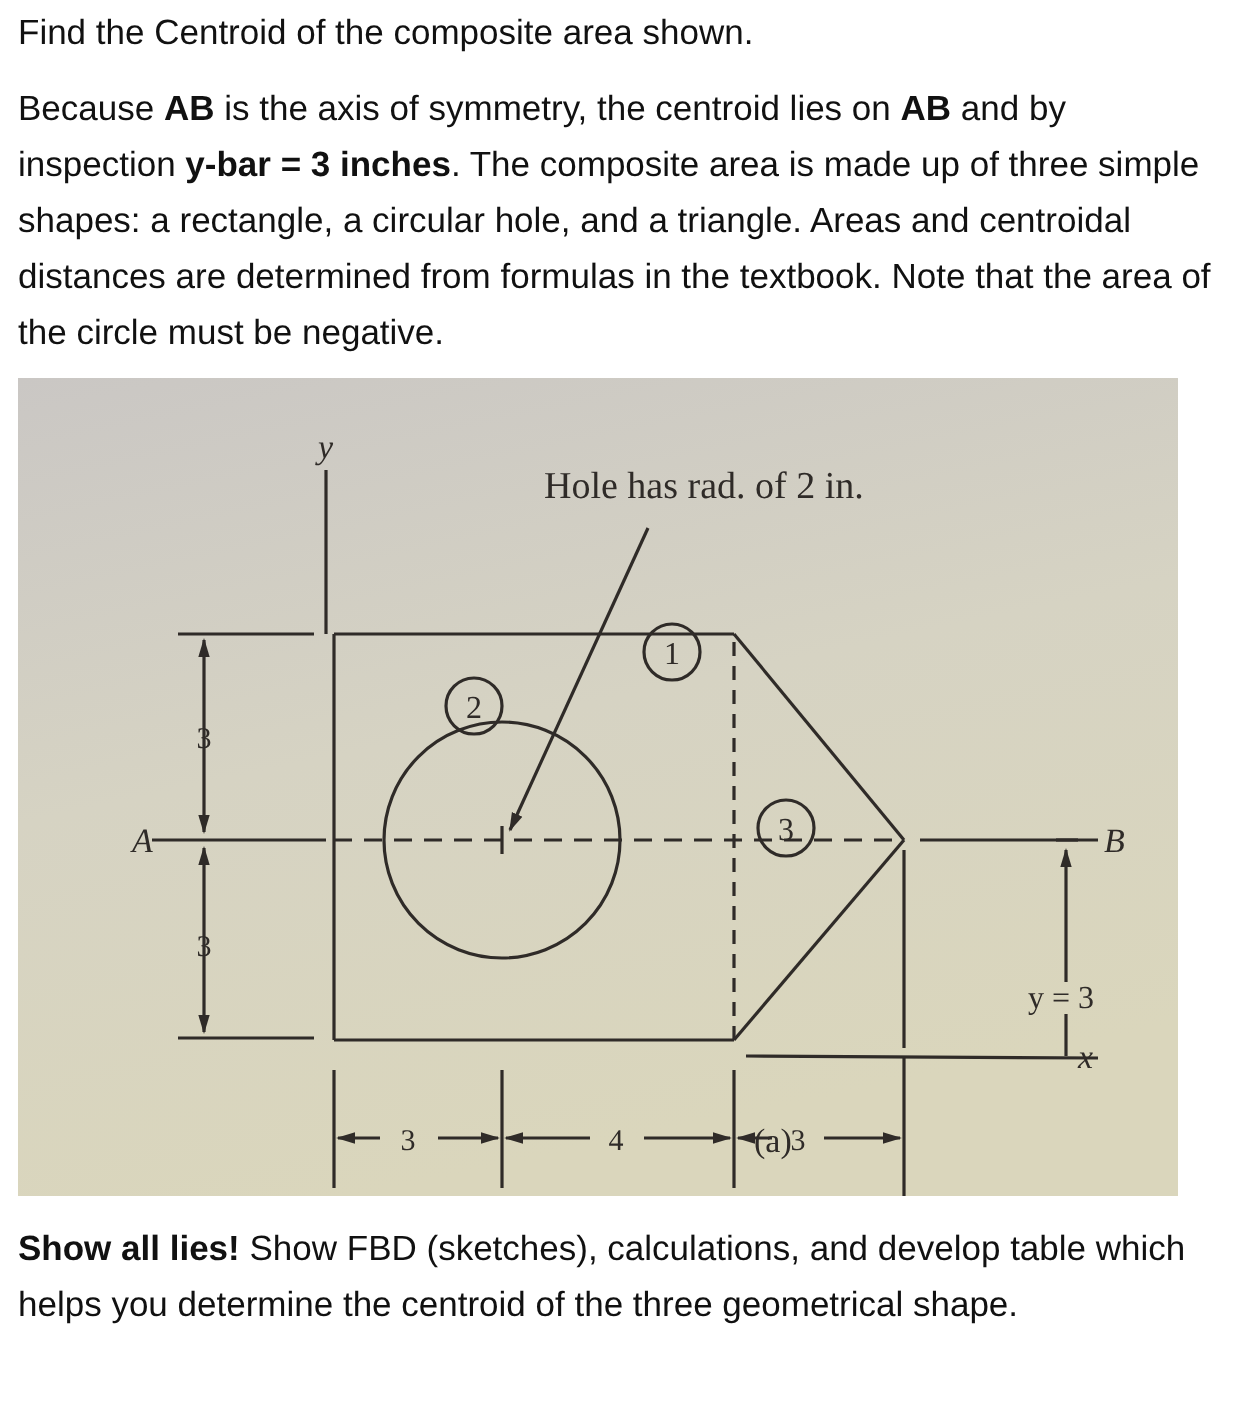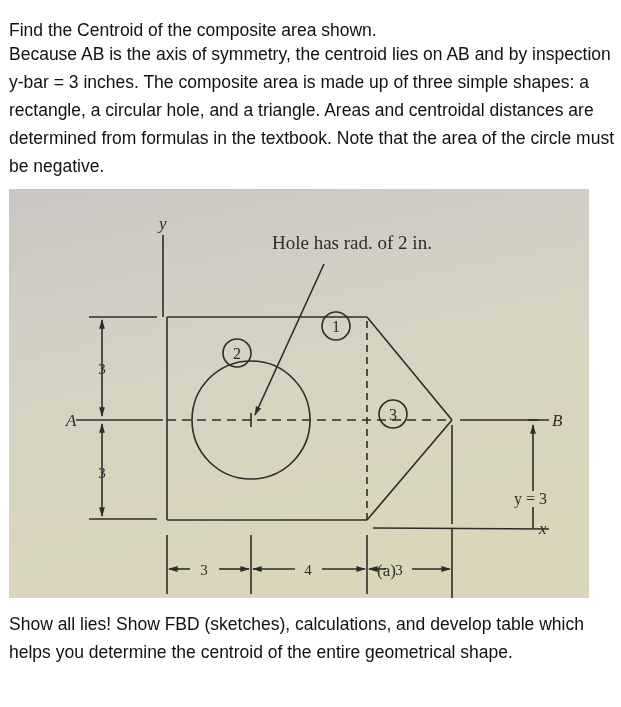--- a/index.html
+++ b/index.html
@@ -1,22 +1,22 @@
 <!DOCTYPE html>
 <html><head>
   <meta charset="utf-8">
   <style>
     html, body { margin: 0; padding: 0; background: #ffffff; }
     body { width: 621px; height: 707px; position: relative; overflow: hidden;
            font-family: "Liberation Sans", sans-serif; color: #111; }
     .para { position: absolute; left: 9px; margin: 0; font-size: 17.5px; line-height: 28px; }
-    .p1 { top: 16px; text-align: center; }
+    .p1 { top: 2px; text-align: center; }
     .p2 { top: 40px; width: 605px; }
     .p3 { top: 610px; width: 605px; }
-    b { font-weight: normal; }
+    b { font-weight: bold; }
     .figure { position: absolute; left: 9px; top: 189px; width: 580px; height: 409px; }
     .figure svg { display: block; }
   </style>
 </head>
 <body>
 
 <p class="para p1"><span>Find the Centroid of the composite area shown.</span></p>
 
 <p class="para p2"><span>Because </span><b>AB</b><span> is the axis of symmetry, the centroid lies on </span><b>AB</b><span> and by inspection </span><b>y-bar = 3 inches</b><span>. The composite area is made up of three simple shapes: a rectangle, a circular hole, and a triangle. Areas and centroidal distances are determined from formulas in the textbook. Note that the area of the circle must be negative.</span></p>
 
@@ -101,13 +101,13 @@
       <text x="195" y="386" font-size="15" text-anchor="middle">3</text>
       <text x="299" y="386" font-size="15" text-anchor="middle">4</text>
       <text x="390" y="386" font-size="15" text-anchor="middle">3</text>
       <text x="388" y="385" font-size="17" transform="translate(-1,2)" visibility="hidden">(a)</text>
     </g>
     <text x="377" y="388" font-size="17" fill="#2f2b28" font-family="'Liberation Serif', serif" transform="translate(0,-2)" style="display:none">(a)</text>
   </svg>
   <span style="position:absolute; left:368px; top:372px; font-family:'Liberation Serif', serif; font-size:17px; color:#2f2b28;">(a)</span>
 </div>
 
-<p class="para p3"><b>Show all lies!</b><span> Show FBD (sketches), calculations, and develop table which helps you determine the centroid of the entire geometrical shape.</span></p>
+<p class="para p3"><b>Show all lies!</b><span> Show FBD (sketches), calculations, and develop table which helps you determine the centroid of the three geometrical shape.</span></p>
 
 </body></html>

